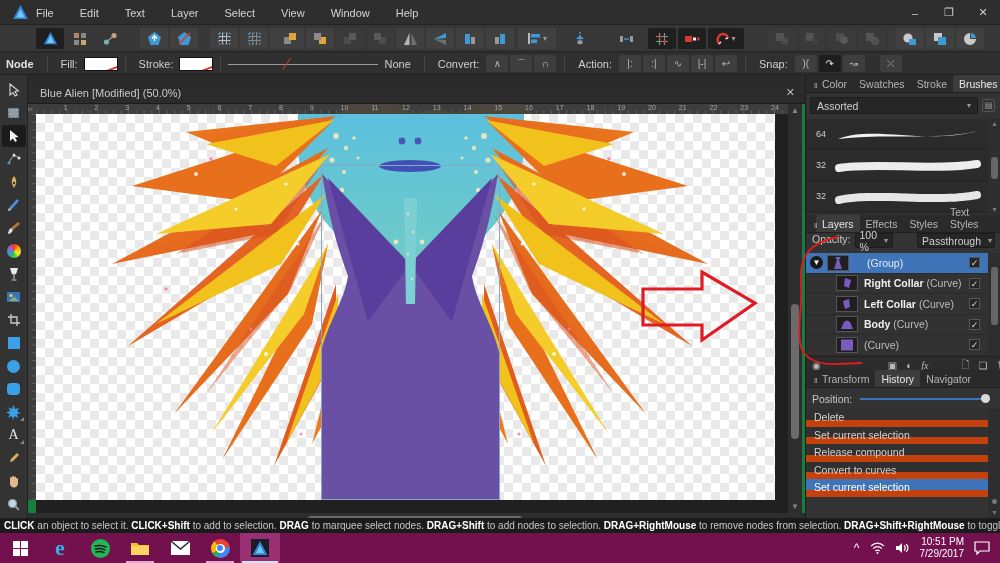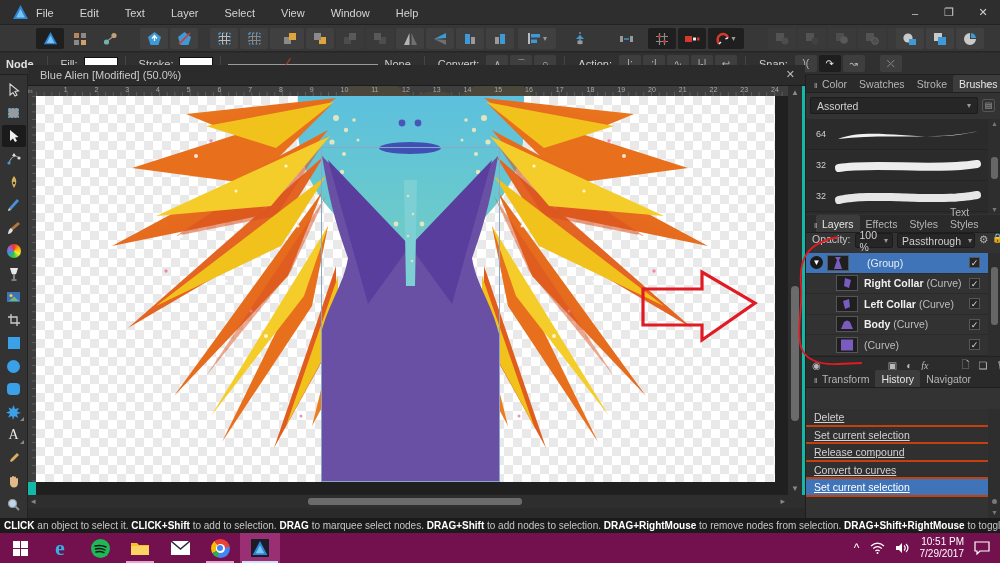--- a/index.html
+++ b/index.html
@@ -39,21 +39,21 @@
   
   #tools { position:absolute; left:0; top:75px; width:28px; height:443px; background:#333; border-right:1px solid #222; display:flex; flex-direction:column; align-items:center; padding-top:4px; }
   .tool { width:24px; height:22px; display:flex; align-items:center; justify-content:center; border-radius:2px; margin-bottom:1px; position:relative; }
   .tool.active { background:#1b1b1b; }
   .shape-sq { width:12px; height:12px; background:#3aa0e8; }
   .shape-ci { width:13px; height:13px; background:#3aa0e8; border-radius:50%; }
   .shape-rs { width:13px; height:12px; background:#3aa0e8; border-radius:4px; }
   .cornertri { position:absolute; right:2px; bottom:2px; width:0; height:0; border-left:4px solid transparent; border-bottom:4px solid #888; }
 
   
-  #docarea { position:absolute; left:28px; top:65px; width:777px; height:443px; background:#14b8a6; }
+  #docarea { position:absolute; left:28px; top:83px; width:777px; height:443px; background:#15803d; }
   #doctab { position:absolute; left:0; top:0; width:777px; height:21px; background:#2b2b2b; border-bottom:1px solid #1d1d1d; }
   #doctab .title { position:absolute; left:12px; top:4px; font-size:11px; color:#c9c9c9; }
   #doctab .close { position:absolute; right:10px; top:3px; color:#bbb; font-size:11px; }
   #hruler { position:absolute; left:8px; top:21px; width:752px; height:10px; background:#3e3e3e;
     background-image:repeating-linear-gradient(90deg,#5c5c5c 0 1px,transparent 1px 7.7px); background-position:0 bottom; background-size:7.7px 4px; background-repeat:repeat-x; }
   #hruler .overhang { position:absolute; left:302px; top:0; width:196px; height:10px; background:#4d483c; clip-path:polygon(0 100%,6% 0,30% 0,38% 100%,46% 60%,54% 60%,62% 100%,70% 0,94% 0,100% 100%); opacity:.9; }
   #ruler-numbers { position:absolute; left:0; top:0; width:752px; height:10px; }
   #ruler-numbers span { position:absolute; top:0; font-size:7px; color:#a8a8a8; }
   #ruler-corner { position:absolute; left:0; top:21px; width:8px; height:10px; background:#3e3e3e; color:#999; font-size:6px; line-height:10px; }
   #vruler { position:absolute; left:0; top:31px; width:8px; height:386px; background:#3e3e3e;
@@ -97,21 +97,21 @@
   .lcheck { position:absolute; right:8px; width:11px; height:11px; background:#262626; border:1px solid #555; color:#ddd; font-size:9px; line-height:10px; text-align:center; }
   #layers-scroll { position:absolute; left:182px; top:38px; width:13px; height:103px; background:#2e2e2e; }
   #layers-scroll .thumb { position:absolute; left:3px; top:14px; width:7px; height:58px; background:#666; border-radius:3px; }
   #layerbar { position:absolute; left:0; top:141px; width:195px; height:17px; background:#2c2c2c; border-top:1px solid #222; display:flex; align-items:center; padding:0 6px; gap:9px; color:#b9b9b9; font-size:10px; }
 
   #history-sec { position:absolute; left:0; top:295px; width:195px; height:148px; }
   #position-row { position:absolute; left:0; top:19px; width:195px; height:20px; display:flex; align-items:center; padding-left:6px; gap:8px; }
   #pos-slider { position:relative; width:130px; height:10px; }
   #pos-slider .track { position:absolute; left:0; top:4px; width:130px; height:2px; background:#3f74b8; }
   #pos-slider .knob { position:absolute; right:0; top:0; width:9px; height:9px; border-radius:50%; background:#d9d9d9; }
-  .histrow { position:absolute; left:0; width:182px; height:17.5px; line-height:17.5px; padding-left:8px; color:#d2d2d2; background:#303030; border-bottom:2px solid #c2410c; font-size:10.5px;text-decoration:underline; }
+  .histrow { position:absolute; left:0; width:182px; height:17.5px; line-height:17.5px; padding-left:8px; color:#d2d2d2; background:#303030; border-bottom:7px solid #c2410c; font-size:10.5px; }
   .histrow.sel { background:#3f74b8; color:#fff; }
   #hist-scroll { position:absolute; left:182px; top:39px; width:13px; height:109px; background:#2e2e2e; }
   #hist-scroll .dot { position:absolute; left:4px; bottom:14px; width:5px; height:5px; border-radius:50%; background:#777; }
   #hist-scroll .arr { position:absolute; left:0; width:13px; text-align:center; color:#777; font-size:7px; }
 
   
   #statusbar { position:absolute; left:0; top:518px; width:1000px; height:15px; background:#1b1b1b; color:#c6c6c6; font-size:10px; line-height:15px; padding-left:4px; white-space:nowrap; }
   #statusbar .b { font-weight:bold; color:#fff; }
 
   
@@ -703,21 +703,21 @@
       <span>Effects</span>
       <span>Styles</span>
       <span>Text Styles</span>
     </div>
     <div id="opacity-row">
       <span>Opacity:</span>
       <div class="dd" style="width:52px;justify-content:space-between;">
           <span>100 %</span>
           <span class="caret">▾</span>
         </div>
-      <div class="dd" style="width:78px;justify-content:space-between;">
+      <div class="dd" style="width:78px;justify-content:space-between;margin-left:20px;">
           <span>Passthrough</span>
           <span class="caret">▾</span>
         </div>
       <span style="color:#b5b5b5;">⚙</span>
       <span style="color:#b5b5b5;font-size:9px;">🔒</span>
     </div>
     <div class="layerrow sel" style="top:38px;">
       <span style="margin:0 4px 0 4px;width:13px;height:13px;border-radius:50%;background:#1a1a1a;color:#fff;font-size:8px;display:flex;align-items:center;justify-content:center;">▼</span>
       <div class="lthumb">
           <svg width="16" height="14" viewBox="0 0 16 14">
@@ -780,20 +780,27 @@
     </div>
   </div>
 
   <div id="history-sec">
     <div class="ptabs" style="position:relative;">
       <span class="grip">‖</span>
       <span>Transform</span>
       <span class="on">History</span>
       <span>Navigator</span>
     </div>
+    <div id="position-row">
+      <span>Position:</span>
+      <div id="pos-slider">
+          <div class="track"></div>
+          <div class="knob"></div>
+        </div>
+    </div>
     <div class="histrow" style="top:39px;">Delete</div>
     <div class="histrow" style="top:56.5px;">Set current selection</div>
     <div class="histrow" style="top:91.5px;">Convert to curves</div>
     <div class="histrow" style="top:74px;">Release compound</div>
     <div class="histrow sel" style="top:109px;">Set current selection</div>
     <div id="hist-scroll">
       <div class="dot"></div>
       <div class="arr" style="bottom:2px;">▼</div>
     </div>
   </div>

